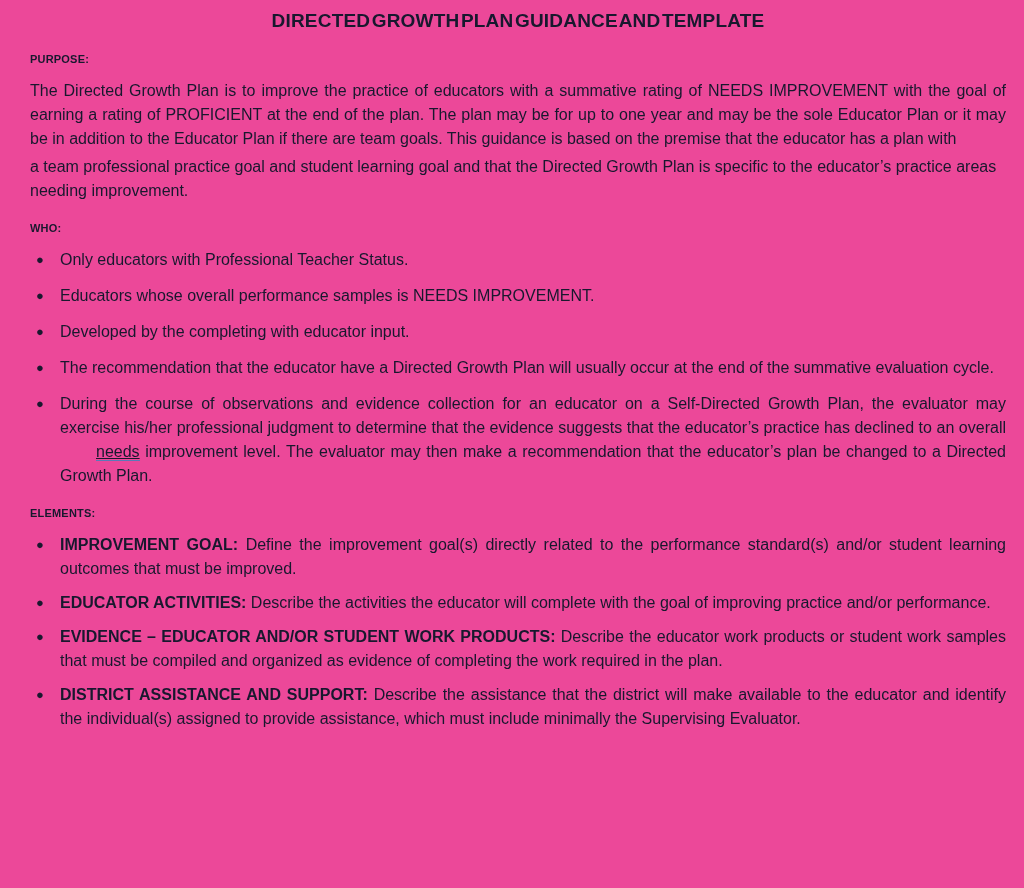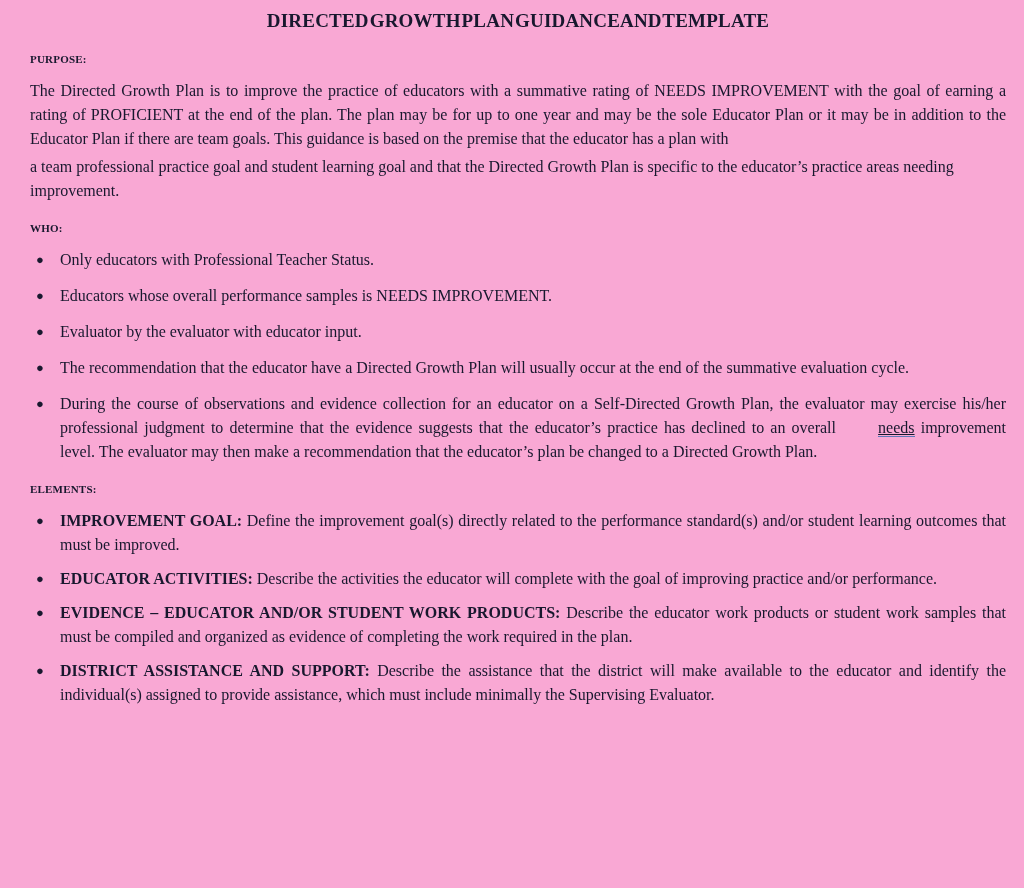--- a/index.html
+++ b/index.html
@@ -8,23 +8,23 @@
     width: 1024px;
     height: 888px;
     overflow: hidden;
     background: #fbfbfb;
   }
   .doc {
     box-sizing: border-box;
     width: 1024px;
     height: 888px;
     padding: 6px 18px 0 30px;
-    background: #f9a8d4;
+    background: #ec4899;
     color: #18182e;
-    font-family: Liberation Serif, serif;
+    font-family: Liberation Sans, sans-serif;
     font-size: 16px;
     line-height: 24px;
   }
   .doc-title {
     text-align: center;
     font-weight: bold;
     font-size: 19px;
     line-height: 26px;
     word-spacing: -4px;
     letter-spacing: 0.2px;
@@ -84,21 +84,21 @@
     <div class="bullet">
       <span class="dot">●</span>
       <div class="btext">Only educators with Professional Teacher Status.</div>
     </div>
     <div class="bullet">
       <span class="dot">●</span>
       <div class="btext">Educators whose overall performance samples is NEEDS IMPROVEMENT.</div>
     </div>
     <div class="bullet">
       <span class="dot">●</span>
-      <div class="btext">Evaluator by the evaluator with educator input.</div>
+      <div class="btext">Developed by the completing with educator input.</div>
     </div>
   </div>
 
   <div>
     <div class="bullet">
       <span class="dot">●</span>
       <div class="btext">The recommendation that the educator have a Directed Growth Plan will usually occur at the end of the summative evaluation cycle.</div>
     </div>
     <div class="bullet">
       <span class="dot">●</span>

